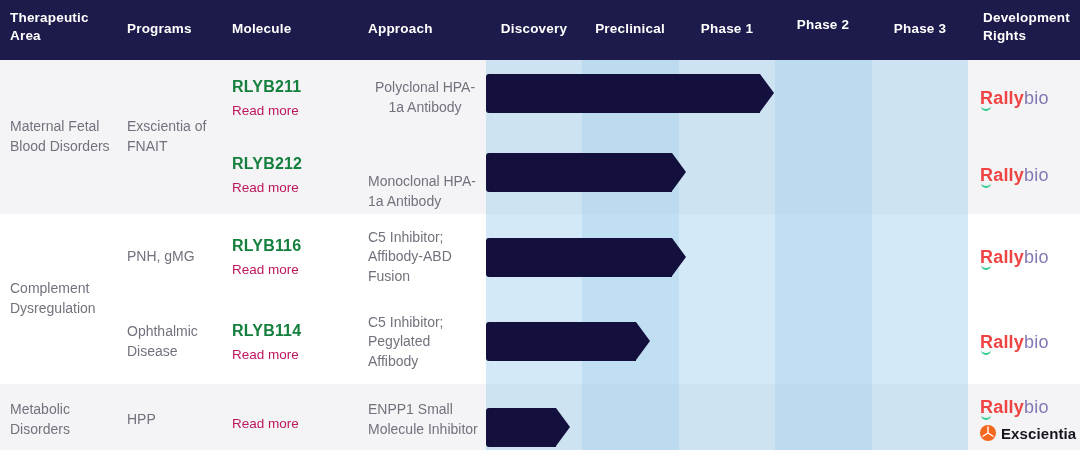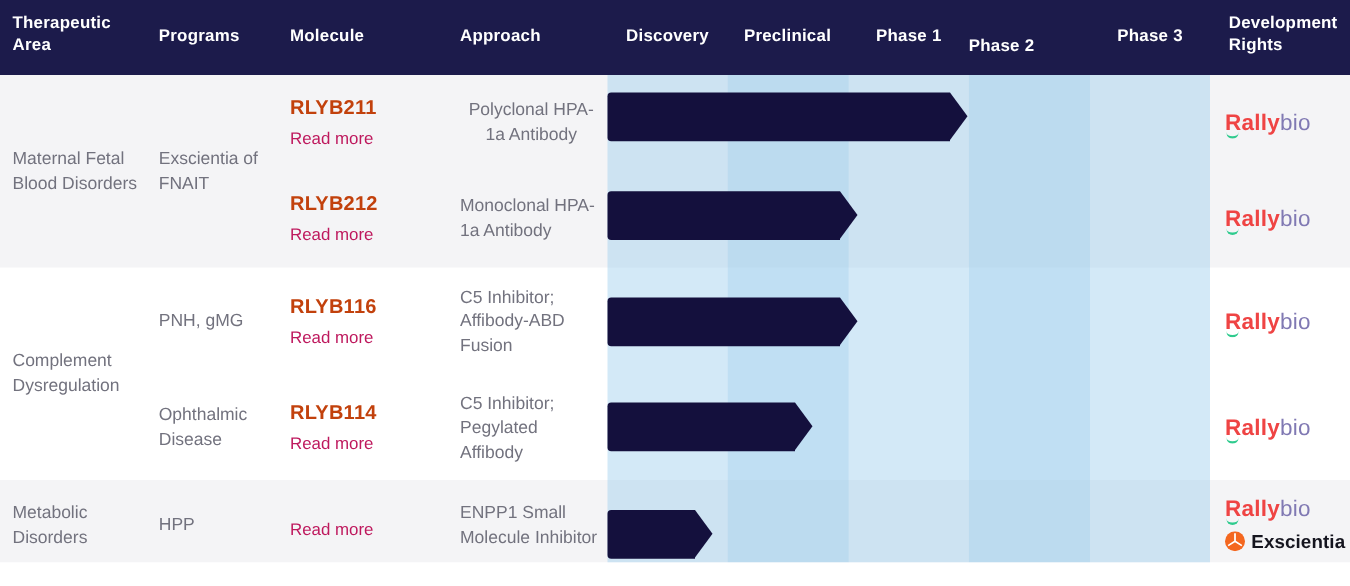--- a/index.html
+++ b/index.html
@@ -19,21 +19,21 @@
   .band.b{background:rgba(150,202,235,0.60);}
 
   
   .arrow{position:absolute;left:486px;height:39px;background:#14103d;border-radius:3px 0 0 3px;z-index:3;}
   .arrow::after{content:"";position:absolute;left:100%;top:0;width:0;height:0;
     border-top:19.5px solid transparent;border-bottom:19.5px solid transparent;border-left:14px solid #14103d;}
 
   
   .cell{position:absolute;display:flex;flex-direction:column;justify-content:center;z-index:4;}
   .gray-text{color:#72727e;font-size:14px;line-height:1.4;}
-  .mol-name{color:#c2410c;font-size:16px;font-weight:700;letter-spacing:.2px;}
+  .mol-name{color:#15803d;font-size:16px;font-weight:700;letter-spacing:.2px;}
   .read-more{color:#be185d;font-size:13.5px;margin-top:7px;cursor:pointer;text-decoration:none;}
 
   
   .rallybio{position:relative;font-size:18px;letter-spacing:.2px;white-space:nowrap;line-height:1;}
   .rallybio .rally{color:#ef4444;font-weight:700;}
   .rallybio .bio{color:#8079b3;font-weight:400;}
   .rallybio .swoosh{position:absolute;left:1px;bottom:-4px;width:10px;height:5px;
     border-bottom:2.5px solid #2fcb8e;border-radius:0 0 9px 9px;}
   .exscientia{display:flex;align-items:center;gap:5px;margin-top:9px;}
   .exscientia .ex-text{color:#15151f;font-size:15px;font-weight:700;letter-spacing:.1px;}
@@ -54,21 +54,21 @@
   <div class="band a" style="left:871.6px;width:96.4px;"></div>
 
   <div class="header">
     <div class="hlabel" style="left:10px;top:9px;width:92px;">Therapeutic Area</div>
     <div class="hlabel" style="left:127px;top:20px;">Programs</div>
     <div class="hlabel" style="left:232px;top:20px;">Molecule</div>
     <div class="hlabel" style="left:368px;top:20px;">Approach</div>
     <div class="hlabel" style="left:486px;top:20px;width:96px;text-align:center;">Discovery</div>
     <div class="hlabel" style="left:582px;top:20px;width:96px;text-align:center;">Preclinical</div>
     <div class="hlabel" style="left:679px;top:20px;width:96px;text-align:center;">Phase 1</div>
-    <div class="hlabel" style="left:775px;top:28px;width:96px;">Phase 2</div>
+    <div class="hlabel" style="left:775px;top:16px;width:96px;text-align:center;">Phase 2</div>
     <div class="hlabel" style="left:872px;top:20px;width:96px;text-align:center;">Phase 3</div>
     <div class="hlabel" style="left:983px;top:9px;width:95px;">Development Rights</div>
   </div>
 
   <div class="cell gray-text" style="left:10px;top:60px;width:105px;height:154px;">Maternal Fetal Blood Disorders</div>
   <div class="cell gray-text" style="left:10px;top:214px;width:112px;height:170px;">Complement Dysregulation</div>
   <div class="cell gray-text" style="left:10px;top:384px;width:105px;height:71px;">Metabolic Disorders</div>
 
   <div class="cell gray-text" style="left:127px;top:60px;width:88px;height:154px;">Exscientia of FNAIT</div>
   <div class="cell gray-text" style="left:127px;top:214px;width:90px;height:86px;">PNH, gMG</div>
@@ -89,21 +89,21 @@
   </div>
   <div class="cell" style="left:232px;top:300px;width:118px;height:84px;">
     <span class="mol-name">RLYB114</span>
     <a class="read-more">Read more</a>
   </div>
   <div class="cell" style="left:232px;top:384px;width:130px;height:71px;">
     <a class="read-more">Read more</a>
   </div>
 
   <div class="cell gray-text" style="left:368px;top:60px;width:114px;height:76px;text-align:center;">Polyclonal HPA-1a Antibody</div>
-  <div class="cell gray-text" style="left:368px;top:136px;width:114px;height:78px;">Monoclonal HPA-1a Antibody</div>
+  <div class="cell gray-text" style="left:368px;top:153px;width:114px;height:78px;">Monoclonal HPA-1a Antibody</div>
   <div class="cell gray-text" style="left:368px;top:214px;width:114px;height:86px;">C5 Inhibitor; Affibody-ABD Fusion</div>
   <div class="cell gray-text" style="left:368px;top:300px;width:114px;height:84px;">C5 Inhibitor; Pegylated Affibody</div>
   <div class="cell gray-text" style="left:368px;top:384px;width:114px;height:71px;">ENPP1 Small Molecule Inhibitor</div>
 
   <div class="arrow" style="top: 74px; width: 274px;"></div>
   <div class="arrow" style="top: 153px; width: 186px;"></div>
   <div class="arrow" style="top: 238px; width: 186px;"></div>
   <div class="arrow" style="top: 322px; width: 150px;"></div>
   <div class="arrow" style="top: 408px; width: 70px;"></div>
 

